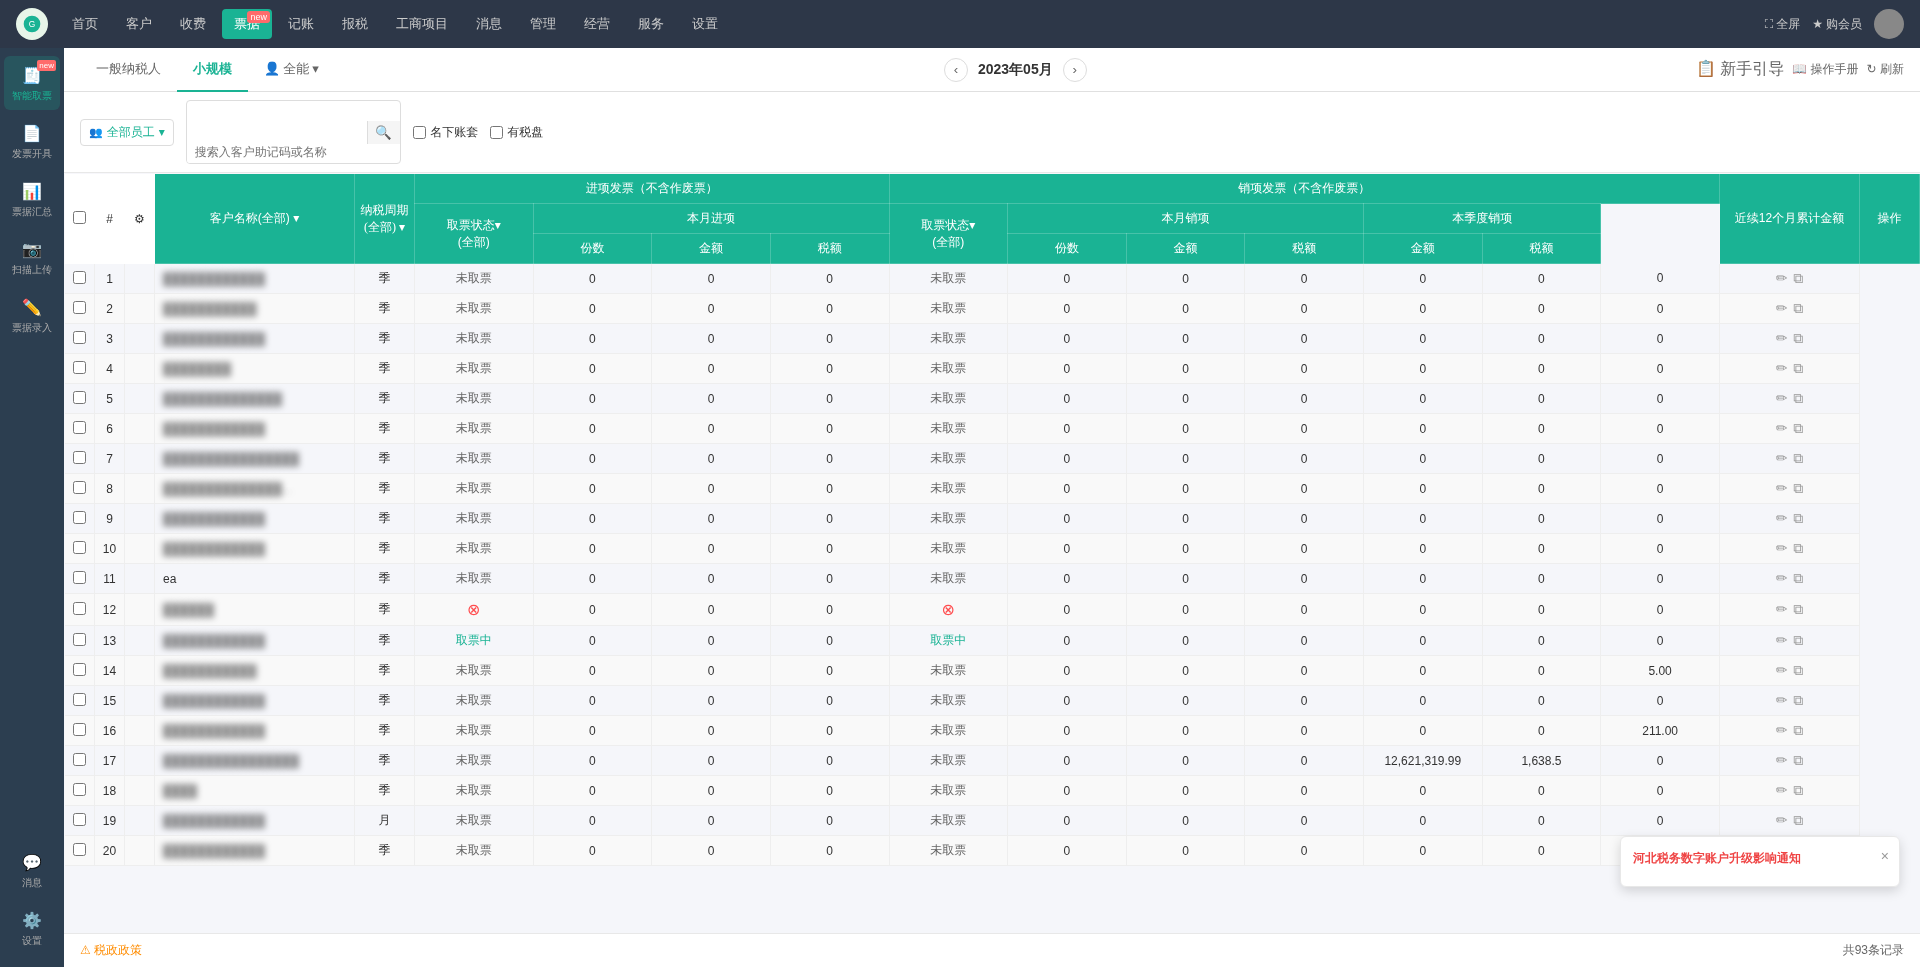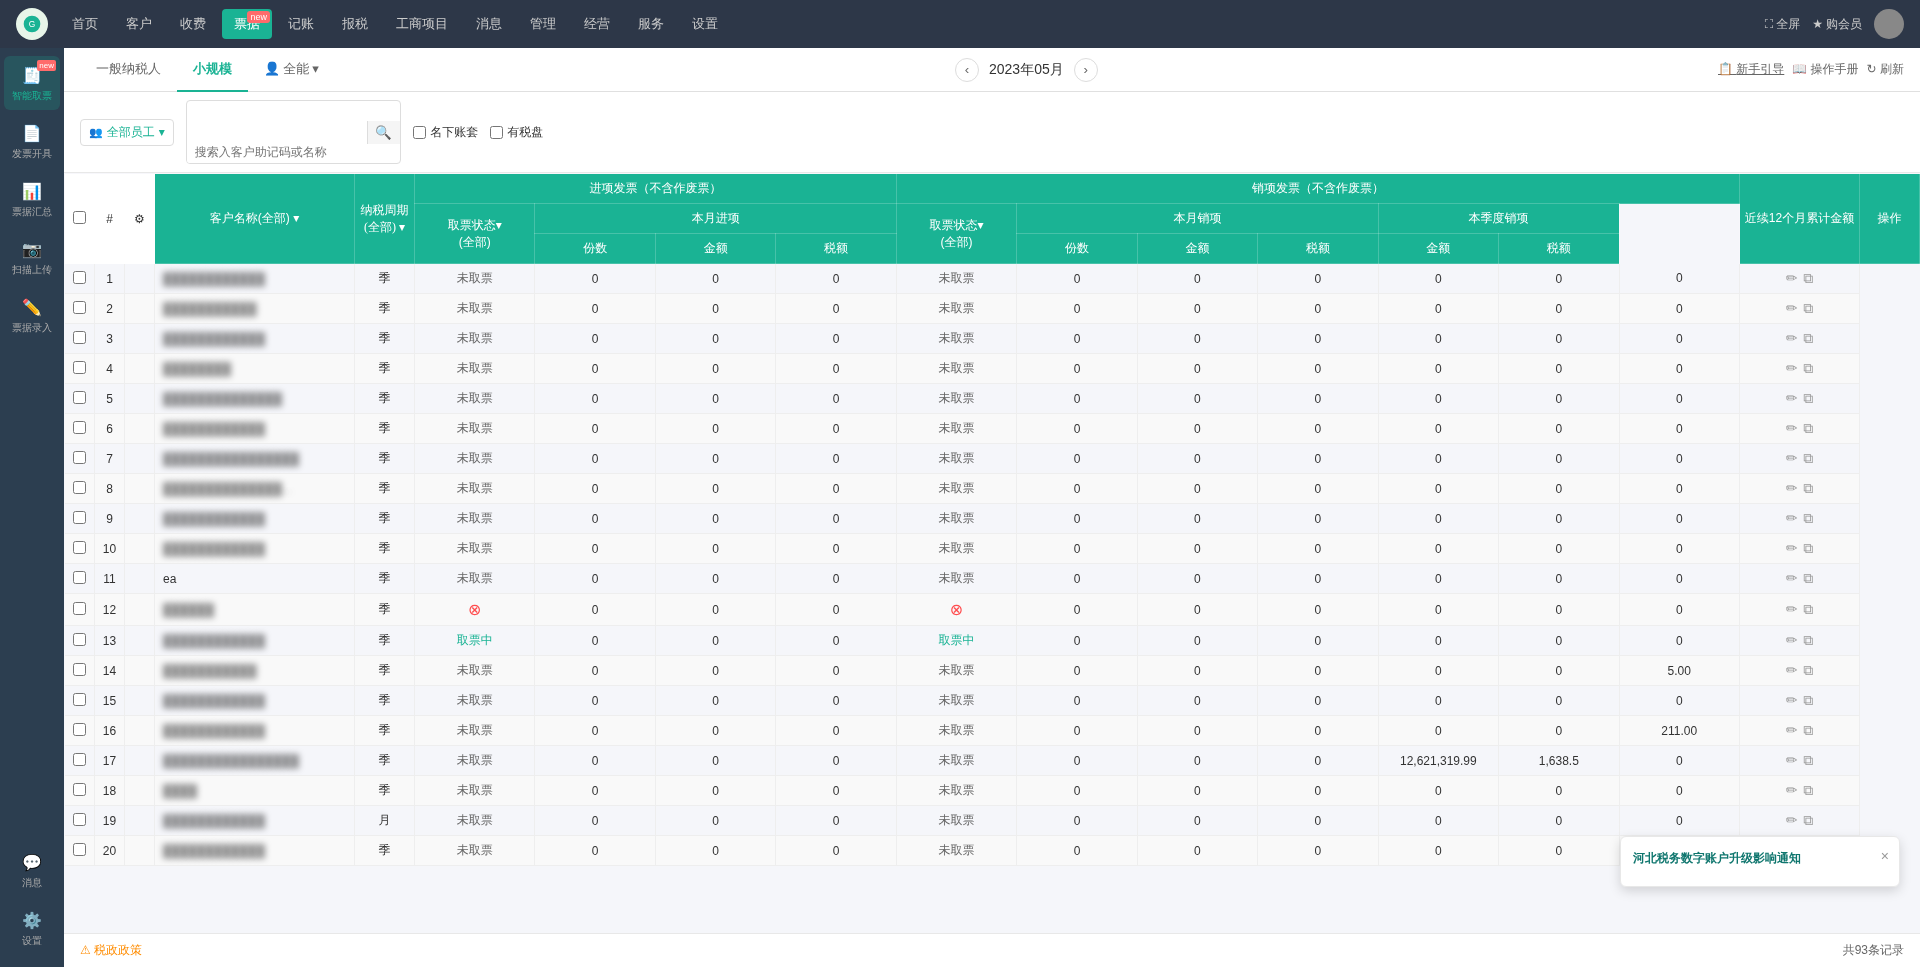--- a/index.html
+++ b/index.html
@@ -155,21 +155,21 @@
       width: 24px; height: 24px;
       border-radius: 50%;
       border: 1px solid #ddd;
       background: #fff;
       cursor: pointer;
       display: flex; align-items: center; justify-content: center;
       color: #666;
     }
     .period-label {
       font-size: 14px;
-      font-weight: normal;
+      font-weight: bold;
       color: #333;
     }
     .toolbar-right {
       display: flex;
       align-items: center;
       gap: 8px;
     }
     .btn-orange {
       background: #ff8c00;
       color: #fff;
@@ -347,41 +347,41 @@
       box-shadow: 0 4px 12px rgba(0,0,0,0.15);
       padding: 12px;
       font-size: 12px;
       line-height: 1.6;
       color: #333;
       z-index: 1000;
     }
     .notification-title {
       font-weight: bold;
       margin-bottom: 6px;
-      color: #0f766e;
+      color: #ef4444;
     }
     .notification-close {
       position: absolute;
       top: 8px;
       right: 10px;
       cursor: pointer;
       color: #999;
       font-size: 14px;
     }
 
     .col-checkbox { width: 30px; }
     .col-num { width: 30px; }
     .col-setting { width: 30px; }
     .col-name { width: 200px; }
     .col-period { width: 60px; font-family: Liberation Serif, serif; }
     .col-status { width: 60px; }
     .col-count { width: 50px; }
     .col-amount { width: 70px; }
     .col-tax { width: 60px; }
-    .col-cumulative { width: 120px; }
+    .col-cumulative { width: 140px; }
     .col-ops { width: 60px; }
   </style>
 </head>
 <body>
 
 <div class="top-nav">
   <div class="logo">
     <svg viewBox="0 0 24 24" fill="#1ab394">
         <circle cx="12" cy="12" r="10"></circle>
         <text x="12" y="16" text-anchor="middle" fill="white" font-size="10">G</text>
@@ -466,21 +466,21 @@
 
       <div style="flex:1; display:flex; align-items:center; justify-content:center;">
         <div style="display:flex; align-items:center; gap:10px;">
           <button class="period-btn">‹</button>
           <span class="period-label">2023年05月</span>
           <button class="period-btn">›</button>
         </div>
       </div>
 
       <div class="toolbar-right">
-        <span style="color:#666; cursor:pointer; font-size:12px;text-decoration:underline;">
+        <span style="color:#666; cursor:pointer; font-size:16px;">
           <span>📋</span>
           <span>新手引导</span>
         </span>
         <span style="color:#666; cursor:pointer; font-size:12px;">
           <span>📖</span>
           <span>操作手册</span>
         </span>
         <span style="color:#666; cursor:pointer; font-size:12px;">
           <span>↻</span>
           <span>刷新</span>

